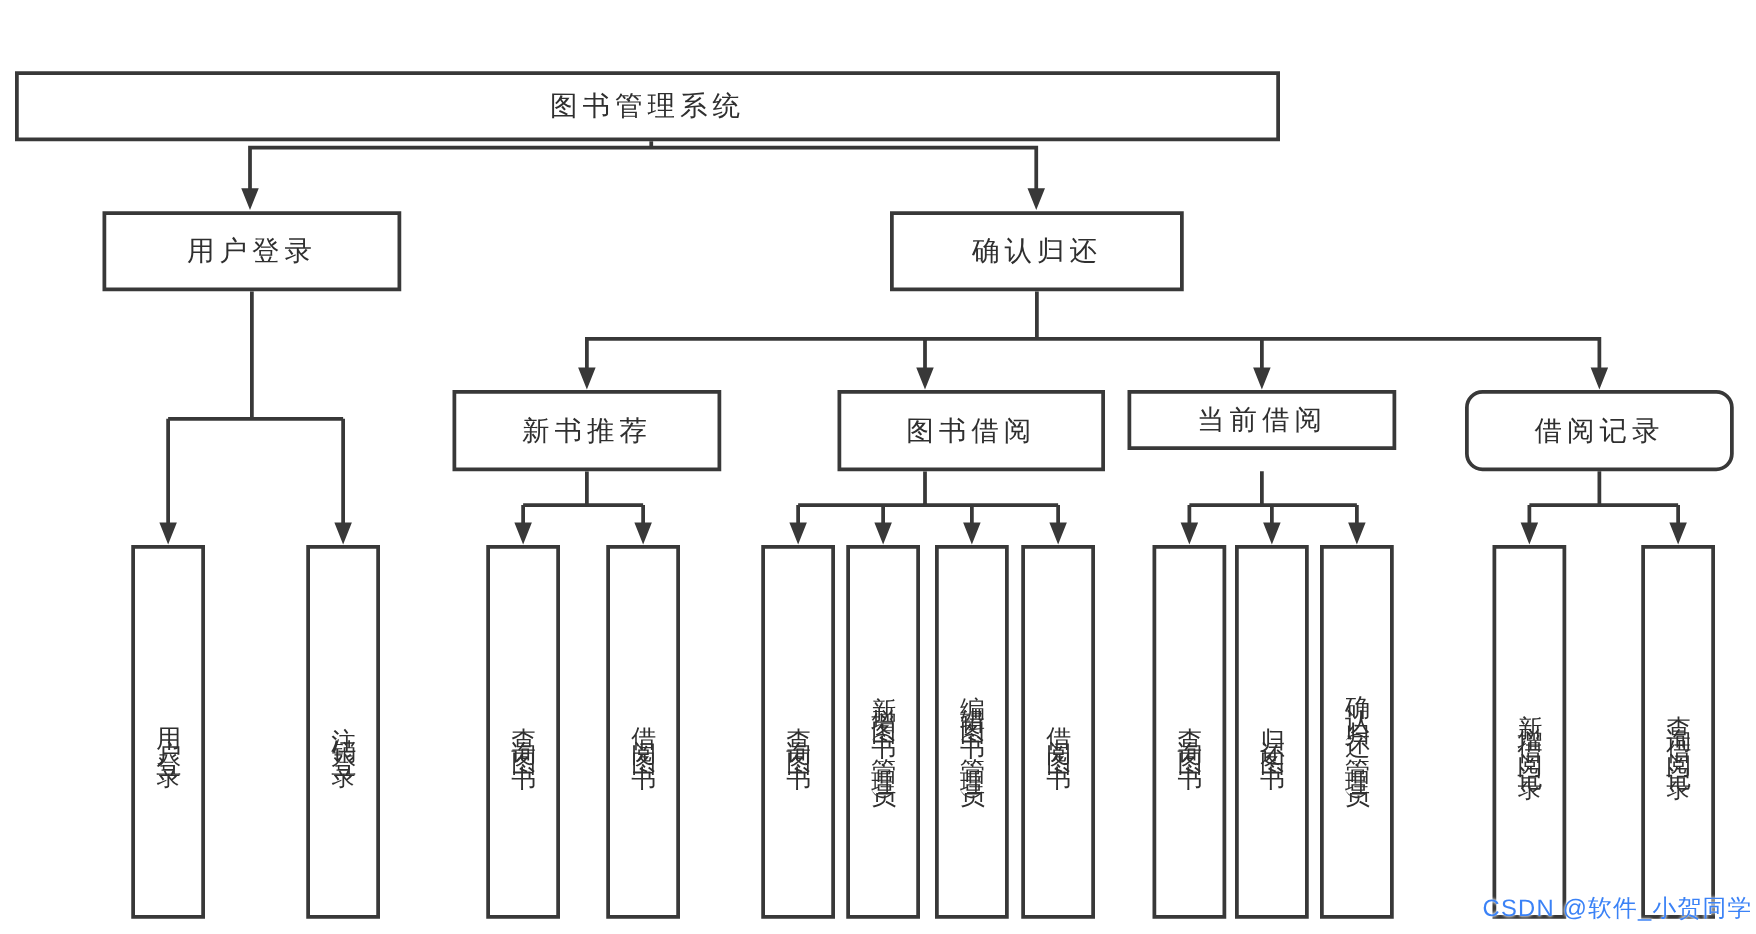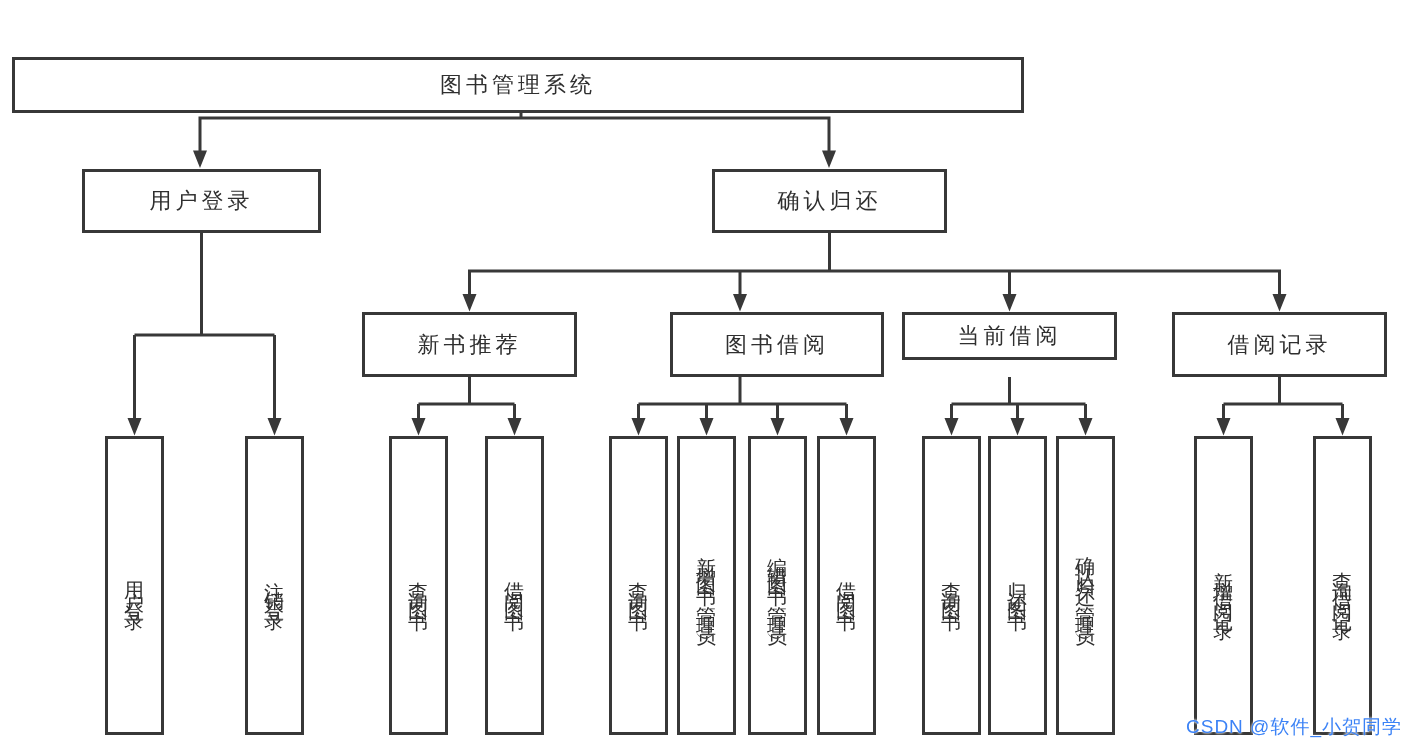--- a/index.html
+++ b/index.html
@@ -75,21 +75,21 @@
   </svg>
 
   <div class="box hnode" style="left:12px; top:13px; width:1012px; height:56px;margin-top:44px;">图书管理系统</div>
 
   <div class="box hnode" style="left:82px; top:169px; width:239px; height:64px;">用户登录</div>
   <div class="box hnode" style="left:712px; top:169px; width:235px; height:64px;">确认归还</div>
 
   <div class="box hnode" style="left:362px; top:312px; width:215px; height:65px;">新书推荐</div>
   <div class="box hnode" style="left:633px; top:312px; width:214px; height:65px;margin-left:37px;">图书借阅</div>
   <div class="box hnode" style="left:902px; top:312px; width:215px; height:48px;">当前借阅</div>
-  <div class="box hnode" style="left:1172px; top:312px; width:215px; height:65px;">借阅记录</div>
+  <div class="box hnode" style="left:1172px; top:312px; width:215px; height:65px;border-radius:14px;">借阅记录</div>
 
   <div class="box leaf" style="left:105px; top:436px; width:59px; height:299px;">
     <span class="vtext">用户登录</span>
   </div>
   <div class="box leaf" style="left:245px; top:436px; width:59px; height:299px;">
     <span class="vtext">注销登录</span>
   </div>
 
   <div class="box leaf" style="left:389px; top:436px; width:59px; height:299px;">
     <span class="vtext">查询图书</span>

